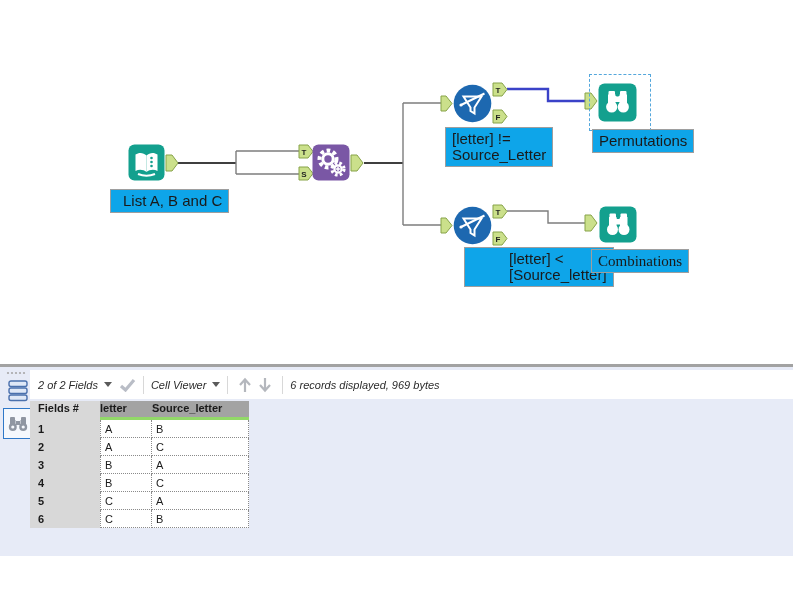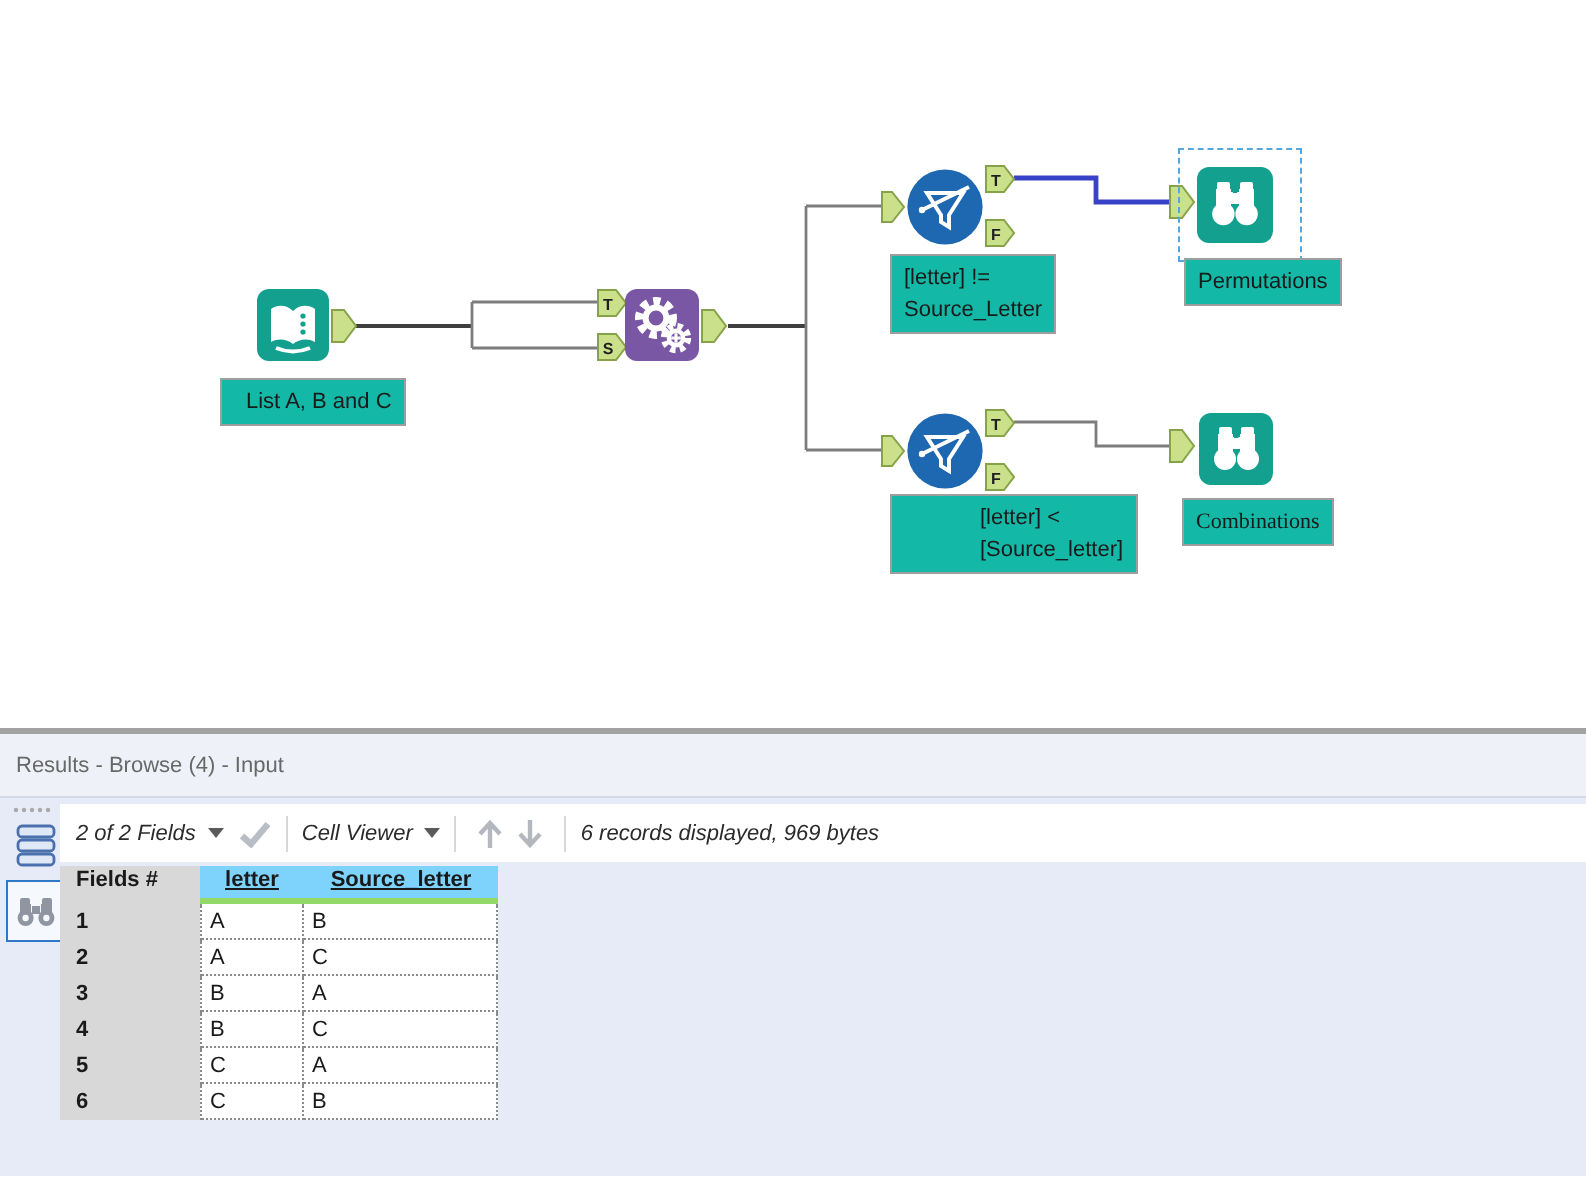--- a/index.html
+++ b/index.html
@@ -8,22 +8,22 @@
 
   
   .canvas { position:absolute; left:0; top:0; width:793px; height:364px; background:#ffffff; }
   .wires { position:absolute; left:0; top:0; }
   .wd { stroke:#3f3f3f; stroke-width:2; fill:none; }
   .wg { stroke:#7d7d7d; stroke-width:1.4; fill:none; }
   .wb { stroke:#3a42c8; stroke-width:2.4; fill:none; }
   .anchor { fill:#cbe08b; stroke:#87a348; stroke-width:1; }
   .anchor-letter { font-family:"Liberation Sans",sans-serif; font-size:8px; font-weight:bold; fill:#1f1f1f; text-anchor:middle; }
   .tool { position:absolute; }
-  .anno { position:absolute; background:#14b8a6; border:1px solid #9e9e9e; padding:3px 6px;
-          font-size:11px; line-height:16px; color:#1a1a1a; white-space:pre-line; }
+  .anno { position:absolute; background:#0ea5e9; border:1px solid #9e9e9e; padding:3px 6px;
+          font-size:15px; line-height:16px; color:#1a1a1a; white-space:pre-line; }
   .sel-rect { position:absolute; left:589px; top:74px; width:62px; height:57px;
               border:1px dashed #54a7dc; background:transparent; }
 
   
   .panel { position:absolute; left:0; top:364px; width:793px; height:231px; }
   .splitter { height:3px; background:#a2a2a2; }
   .results-header { height:32px; background:#eef1f8; border-bottom:1px solid #d4d9e6;
                     display:flex; align-items:center; padding-left:8px;
                     font-size:11px; color:#686868; }
   .panel-body { position:relative; height:196px; background:#e7ebf7; }
@@ -45,22 +45,22 @@
   .grid { position:absolute; left:30px; top:34px; font-size:11px; color:#1a1a1a; }
   .trow { display:flex; height:18px; line-height:18px; }
   .trow.thead { height:19px; line-height:15px; }
   .c { overflow:hidden; }
   .rec { width:70px; background:#d8d8d8; font-weight:bold; padding-left:8px; }
   .let { width:52px; background:#fff; padding-left:4px;
          border-left:1px dotted #8a8a8a; border-right:1px dotted #8a8a8a; border-bottom:1px dotted #8a8a8a; }
   .src { width:97px; background:#fff; padding-left:4px;
          border-right:1px dotted #8a8a8a; border-bottom:1px dotted #8a8a8a; }
   .thead .rec { border-bottom:3px solid #d8d8d8; }
-  .thead .let, .thead .src { background:#7dd3fc; border-left:none; border-right:none;
-         border-bottom:3px solid #92d968; font-weight:bold; text-align:center; padding-left:0;text-decoration:underline; }
+  .thead .let, .thead .src { background:#a3a3a3; border-left:none; border-right:none;
+         border-bottom:3px solid #92d968; font-weight:bold; padding-left:0; }
 </style>
 </head>
 <body>
 
 <div class="canvas">
 
   <svg class="wires" width="793" height="364">
 
     <g>
       <path class="wd" d="M178,163 H236"></path>
@@ -131,21 +131,21 @@
 Source_Letter</div>
 
   <div class="tool" style="left:453px; top:206px;">
     <svg width="39" height="39">
       <circle cx="19.5" cy="19.5" r="18.8" fill="#1d68b0"></circle>
       <path d="M10.5,12.5 H28.5 L21.5,23.5 V29.5 L17.5,27 V23.5 Z" fill="none" stroke="#fff" stroke-width="2"></path>
       <path d="M8,21 L31.5,9.5" stroke="#fff" stroke-width="2"></path>
       <circle cx="8" cy="21" r="1.6" fill="#fff"></circle>
     </svg>
   </div>
-  <div class="anno" style="left:445px; top:247px;padding-left:44px;">[letter] &lt;
+  <div class="anno" style="left:464px; top:247px;padding-left:44px;">[letter] &lt;
 [Source_letter]</div>
 
   <div class="tool" style="left:598px; top:83px;">
     <svg width="39" height="39">
       <rect x="0.5" y="0.5" width="38" height="38" rx="6" fill="#13a08e"></rect>
       <rect x="10.5" y="8" width="6.5" height="4.5" rx="1" fill="#fff"></rect>
       <rect x="22" y="8" width="6.5" height="4.5" rx="1" fill="#fff"></rect>
       <rect x="10" y="11.5" width="7.5" height="10" fill="#fff"></rect>
       <rect x="21.5" y="11.5" width="7.5" height="10" fill="#fff"></rect>
       <rect x="17" y="13" width="5" height="6" fill="#fff"></rect>
@@ -167,23 +167,20 @@
       <circle cx="13.5" cy="23.5" r="5.5" fill="#fff"></circle>
       <circle cx="25" cy="23.5" r="5.5" fill="#fff"></circle>
       <rect x="18" y="7" width="2.2" height="6" fill="#13a08e"></rect>
     </svg>
   </div>
   <div class="anno" style="left:591px; top:249px;font-family:Liberation Serif, serif;">Combinations</div>
 </div>
 
 <div class="panel">
   <div class="splitter"></div>
-  <div class="results-header">
-    <span>Results - Browse (4) - Input</span>
-  </div>
   <div class="panel-body">
 
     <svg class="drag-dots" width="24" height="4">
       <circle cx="2" cy="2" r="1.1" fill="#a8a8a8"></circle>
         <circle cx="6" cy="2" r="1.1" fill="#a8a8a8"></circle>
       <circle cx="10" cy="2" r="1.1" fill="#a8a8a8"></circle>
         <circle cx="14" cy="2" r="1.1" fill="#a8a8a8"></circle>
       <circle cx="18" cy="2" r="1.1" fill="#a8a8a8"></circle>
     </svg>
     <svg class="layers-icon" width="22" height="22">

